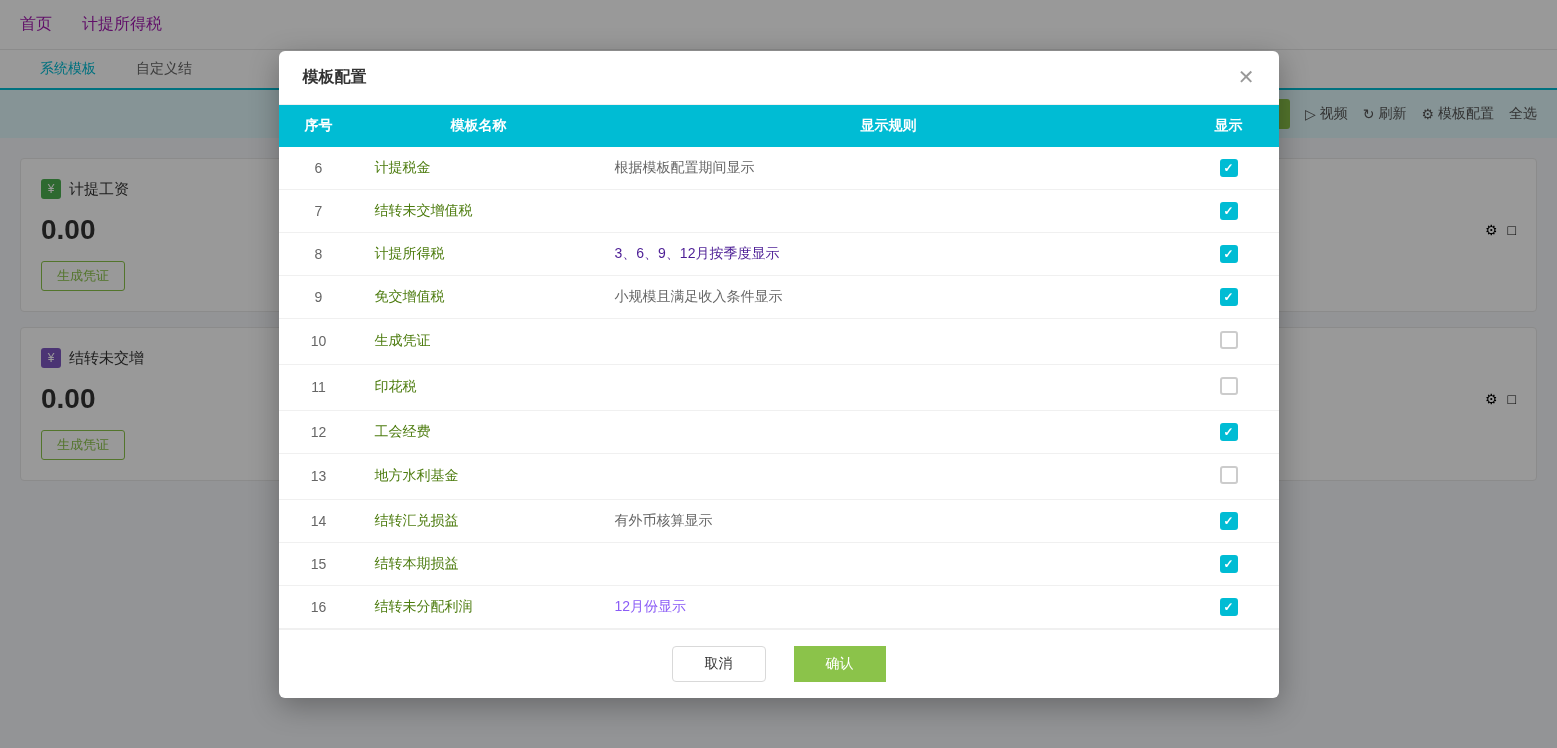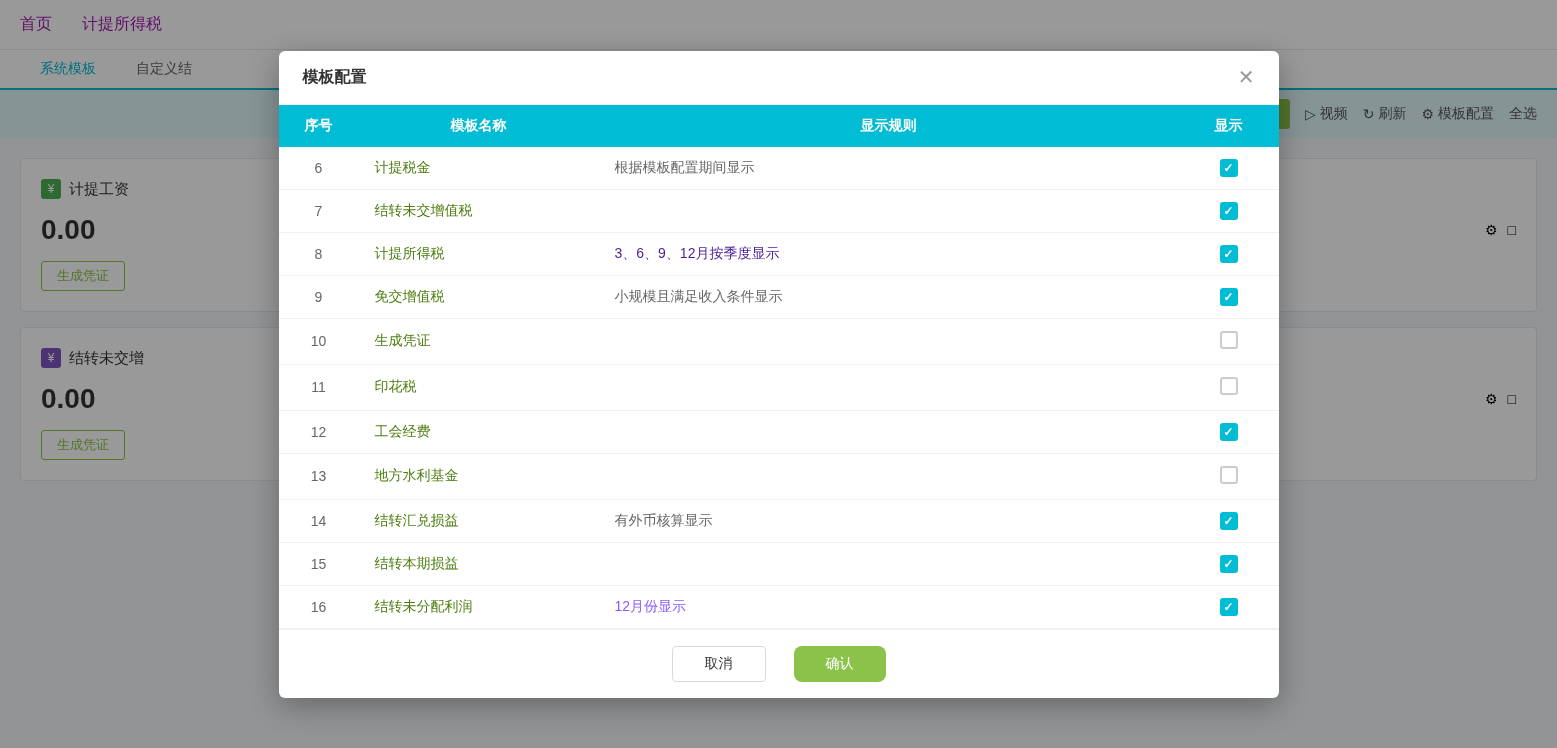--- a/index.html
+++ b/index.html
@@ -281,21 +281,21 @@
       cursor: pointer;
       font-size: 14px;
       color: #333;
     }
 
     .btn-confirm {
       padding: 8px 32px;
       border: none;
       background: #8bc34a;
       color: #fff;
-      border-radius: 8px;
+      border-radius: 0;
       cursor: pointer;
       font-size: 14px;
     }
   </style>
 </head>
 <body>
 
 <div class="bg-page">
 
   <div class="top-nav">

